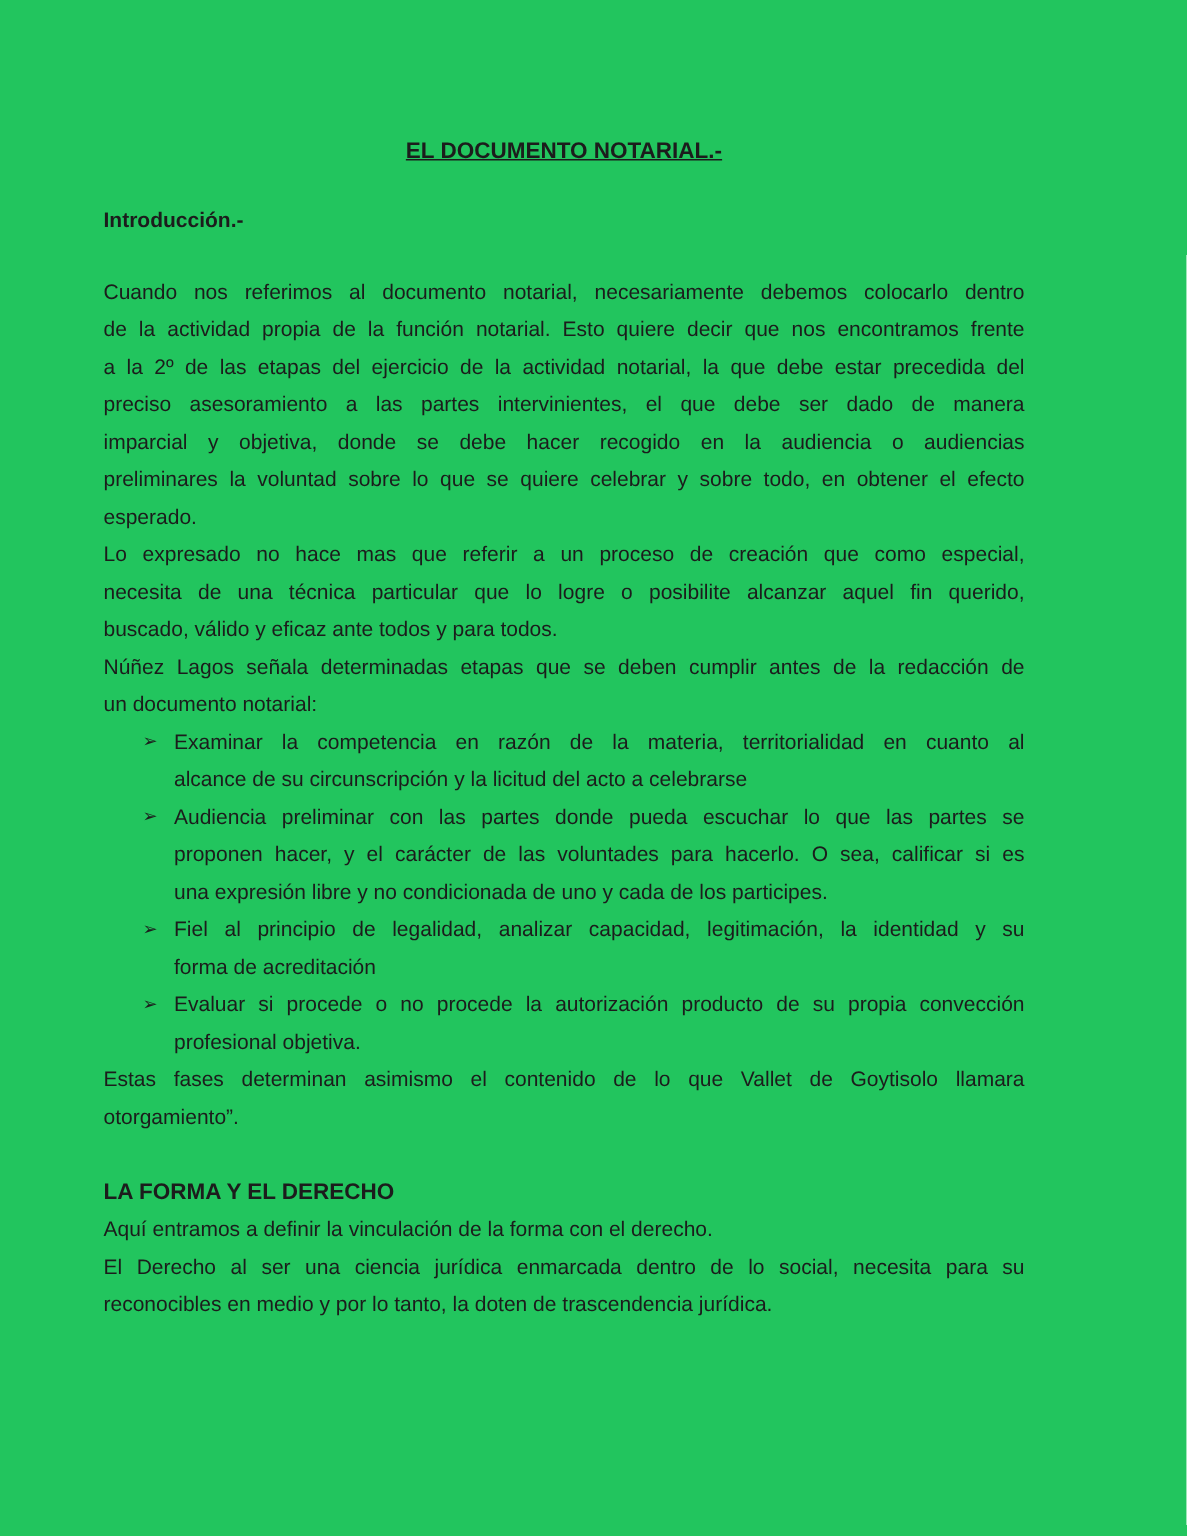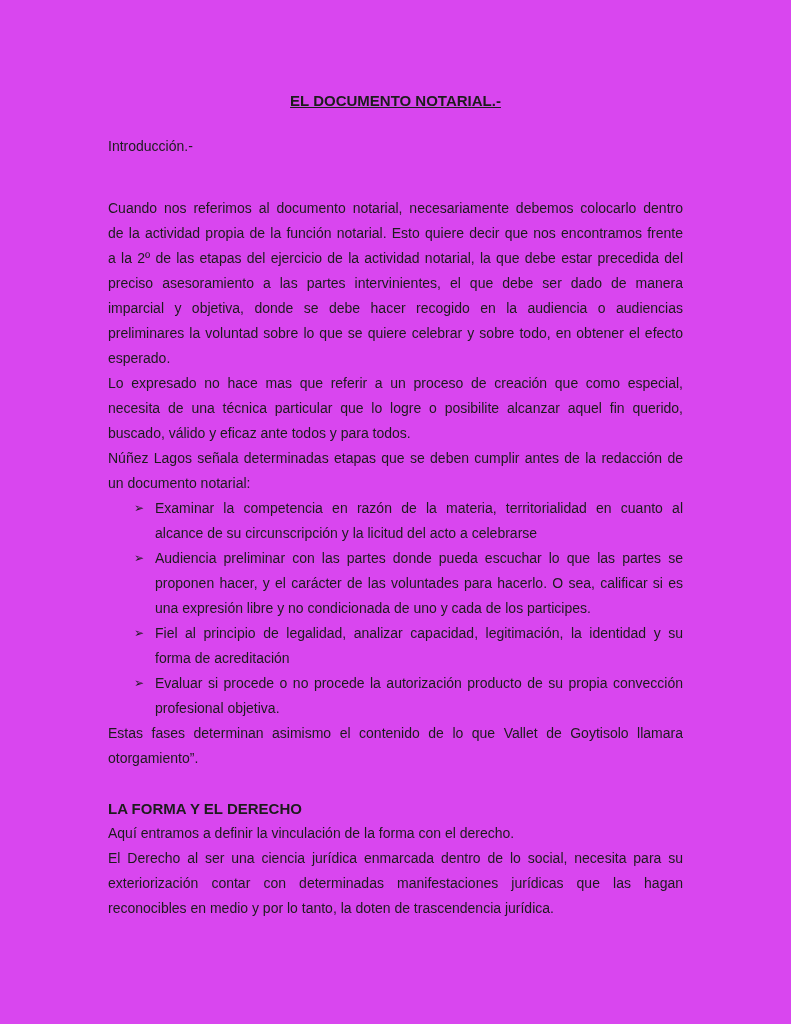--- a/index.html
+++ b/index.html
@@ -5,41 +5,41 @@
   html, body {
     margin: 0;
     padding: 0;
     background: #ffffff;
   }
   .page {
     position: relative;
     width: 791px;
     height: 1024px;
     margin: 0 auto;
-    background: #d946ef;
+    background: #22c55e;
     box-sizing: border-box;
-    padding: 88px 108px 0 108px;
+    padding: 88px 108px 0 69px;
     font-family: "Liberation Sans", sans-serif;
     font-size: 14px;
     line-height: 25px;
     color: #1c1c1c;
     overflow: hidden;
   }
   .doc-title {
     font-size: 15px;
     font-weight: bold;
     text-decoration: underline;
     text-align: center;
     margin: 0 0 21px 0;
     line-height: 25px;
   }
   .sub-heading {
     font-size: 14px;
-    font-weight: normal;
-    margin: 0 0 37px 0;
+    font-weight: bold;
+    margin: 0 0 23px 0;
     line-height: 25px;
   }
   .section-heading {
     font-size: 15px;
     font-weight: bold;
     margin: 25px 0 0 0;
     line-height: 25px;
   }
   .para { margin: 0; }
   .line {
@@ -132,17 +132,16 @@
     </div>
 
   <h2 class="section-heading">LA FORMA Y EL DERECHO</h2>
 
   <div class="para">
       <div class="line last">Aquí entramos a definir la vinculación de la forma con el derecho.</div>
     </div>
 
   <div class="para">
       <div class="line">El Derecho al ser una ciencia jurídica enmarcada dentro de lo social, necesita para su</div>
-      <div class="line">exteriorización contar con determinadas manifestaciones jurídicas que las hagan</div>
       <div class="line last">reconocibles en medio y por lo tanto, la doten de trascendencia jurídica.</div>
     </div>
 
 </div>
 
 </body></html>

